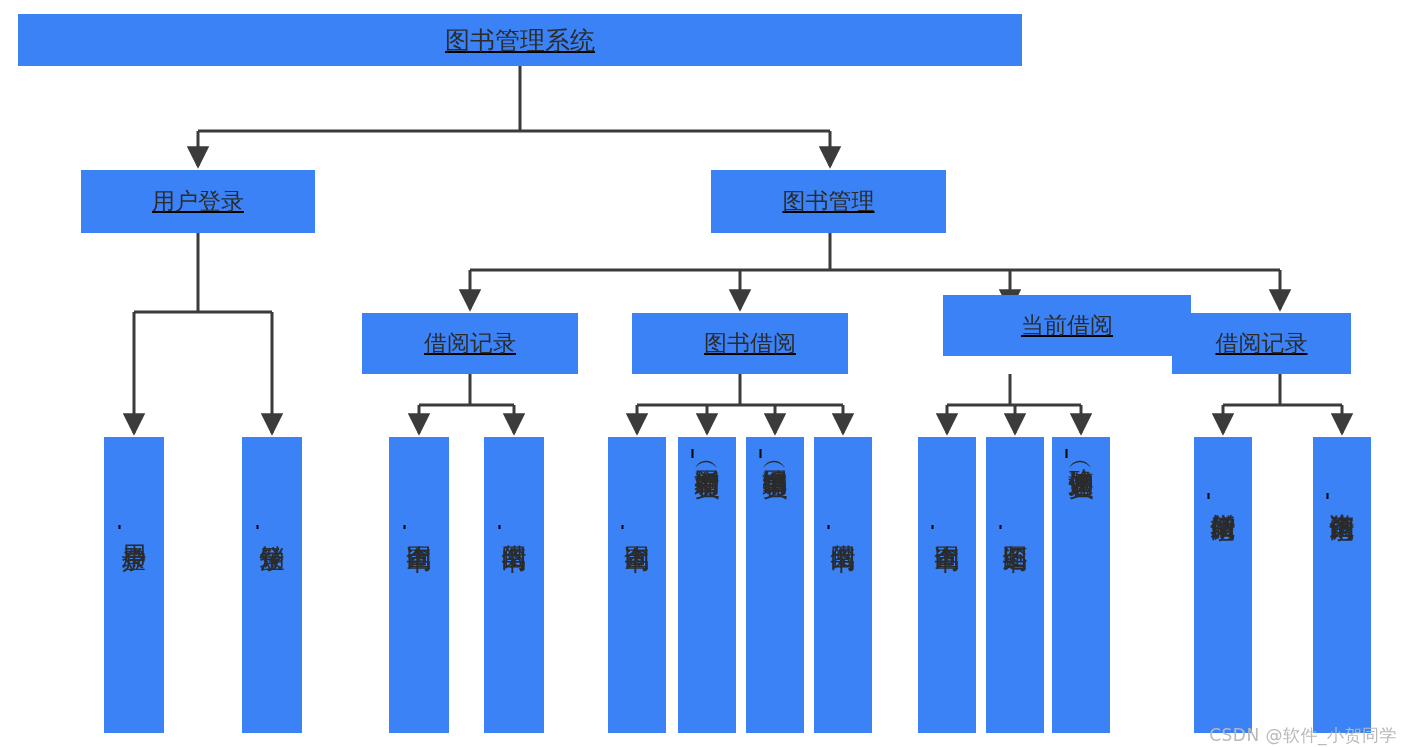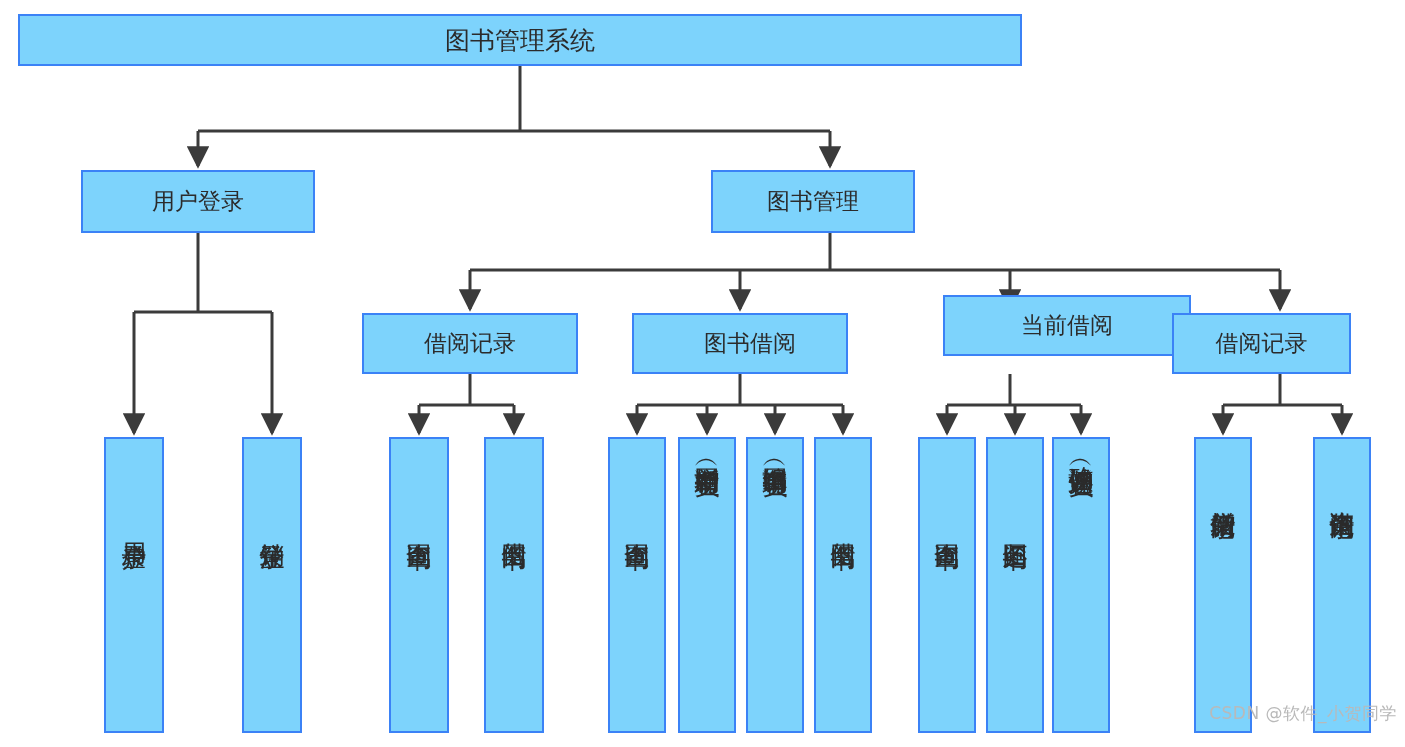--- a/index.html
+++ b/index.html
@@ -1,31 +1,31 @@
 <!DOCTYPE html>
 <html><head>
 <meta charset="utf-8">
 <style>
   html,body{margin:0;padding:0;background:#ffffff;}
   body{font-family:"DejaVu Sans","Liberation Sans",sans-serif;}
   #stage{position:relative;width:1405px;height:747px;background:#fff;overflow:hidden;}
   #wires{position:absolute;left:0;top:0;width:1405px;height:747px;}
-  .node{position:absolute;box-sizing:border-box;background:#7dd3fc;
-        border:2px solid #3b82f6;display:flex;align-items:center;justify-content:center;}
+  .node{position:absolute;box-sizing:border-box;background:#3b82f6;
+        border:4px solid #3b82f6;display:flex;align-items:center;justify-content:center;text-decoration:underline;}
   .node .lbl{color:#2b2b2b;white-space:nowrap;}
   .root .lbl{font-size:25px;}
   .lvl2 .lbl{font-size:23px;}
   .lvl3 .lbl{font-size:23px;}
   .leaf{align-items:flex-start;justify-content:center;padding-top:6px;}
   .leaf .lbl{writing-mode:vertical-rl;text-orientation:upright;
              font-size:25px;line-height:1.16;letter-spacing:1px;white-space:nowrap;}
   .leaf.mid .lbl{margin-top:78px;}
   .leaf.mid2 .lbl{margin-top:46px;}
   .leaf.top .lbl{margin-top:2px;}
-  #watermark{position:absolute;right:8px;bottom:22px;font-size:17px;color:#b9b9b9;
+  #watermark{position:absolute;right:8px;bottom:0;font-size:17px;color:#b9b9b9;
              letter-spacing:.5px;white-space:nowrap;pointer-events:none;}
 </style>
 </head>
 <body>
 
 <div id="stage">
 
   <svg id="wires" viewBox="0 0 1405 747">
     <defs>
       <marker id="arrow" viewBox="0 0 12 12" refX="10.5" refY="6" markerWidth="7.5" markerHeight="7.5" orient="auto-start-reverse">
@@ -76,21 +76,21 @@
     </g>
   </svg>
 
   <div class="node root" style="left:18px;top:14px;width:1004px;height:52px;">
     <span class="lbl">图书管理系统</span>
   </div>
 
   <div class="node lvl2" style="left:81px;top:170px;width:234px;height:63px;">
     <span class="lbl">用户登录</span>
   </div>
-  <div class="node lvl2" style="left:711px;top:170px;width:204px;height:63px;">
+  <div class="node lvl2" style="left:711px;top:170px;width:235px;height:63px;">
     <span class="lbl">图书管理</span>
   </div>
 
   <div class="node lvl3" style="left:362px;top:313px;width:216px;height:61px;">
     <span class="lbl">借阅记录</span>
   </div>
   <div class="node lvl3" style="left:632px;top:313px;width:216px;height:61px;padding-left:20px;">
     <span class="lbl">图书借阅</span>
   </div>
   <div class="node lvl3" style="left:902px;top:295px;width:248px;height:61px;margin-left:41px;">

